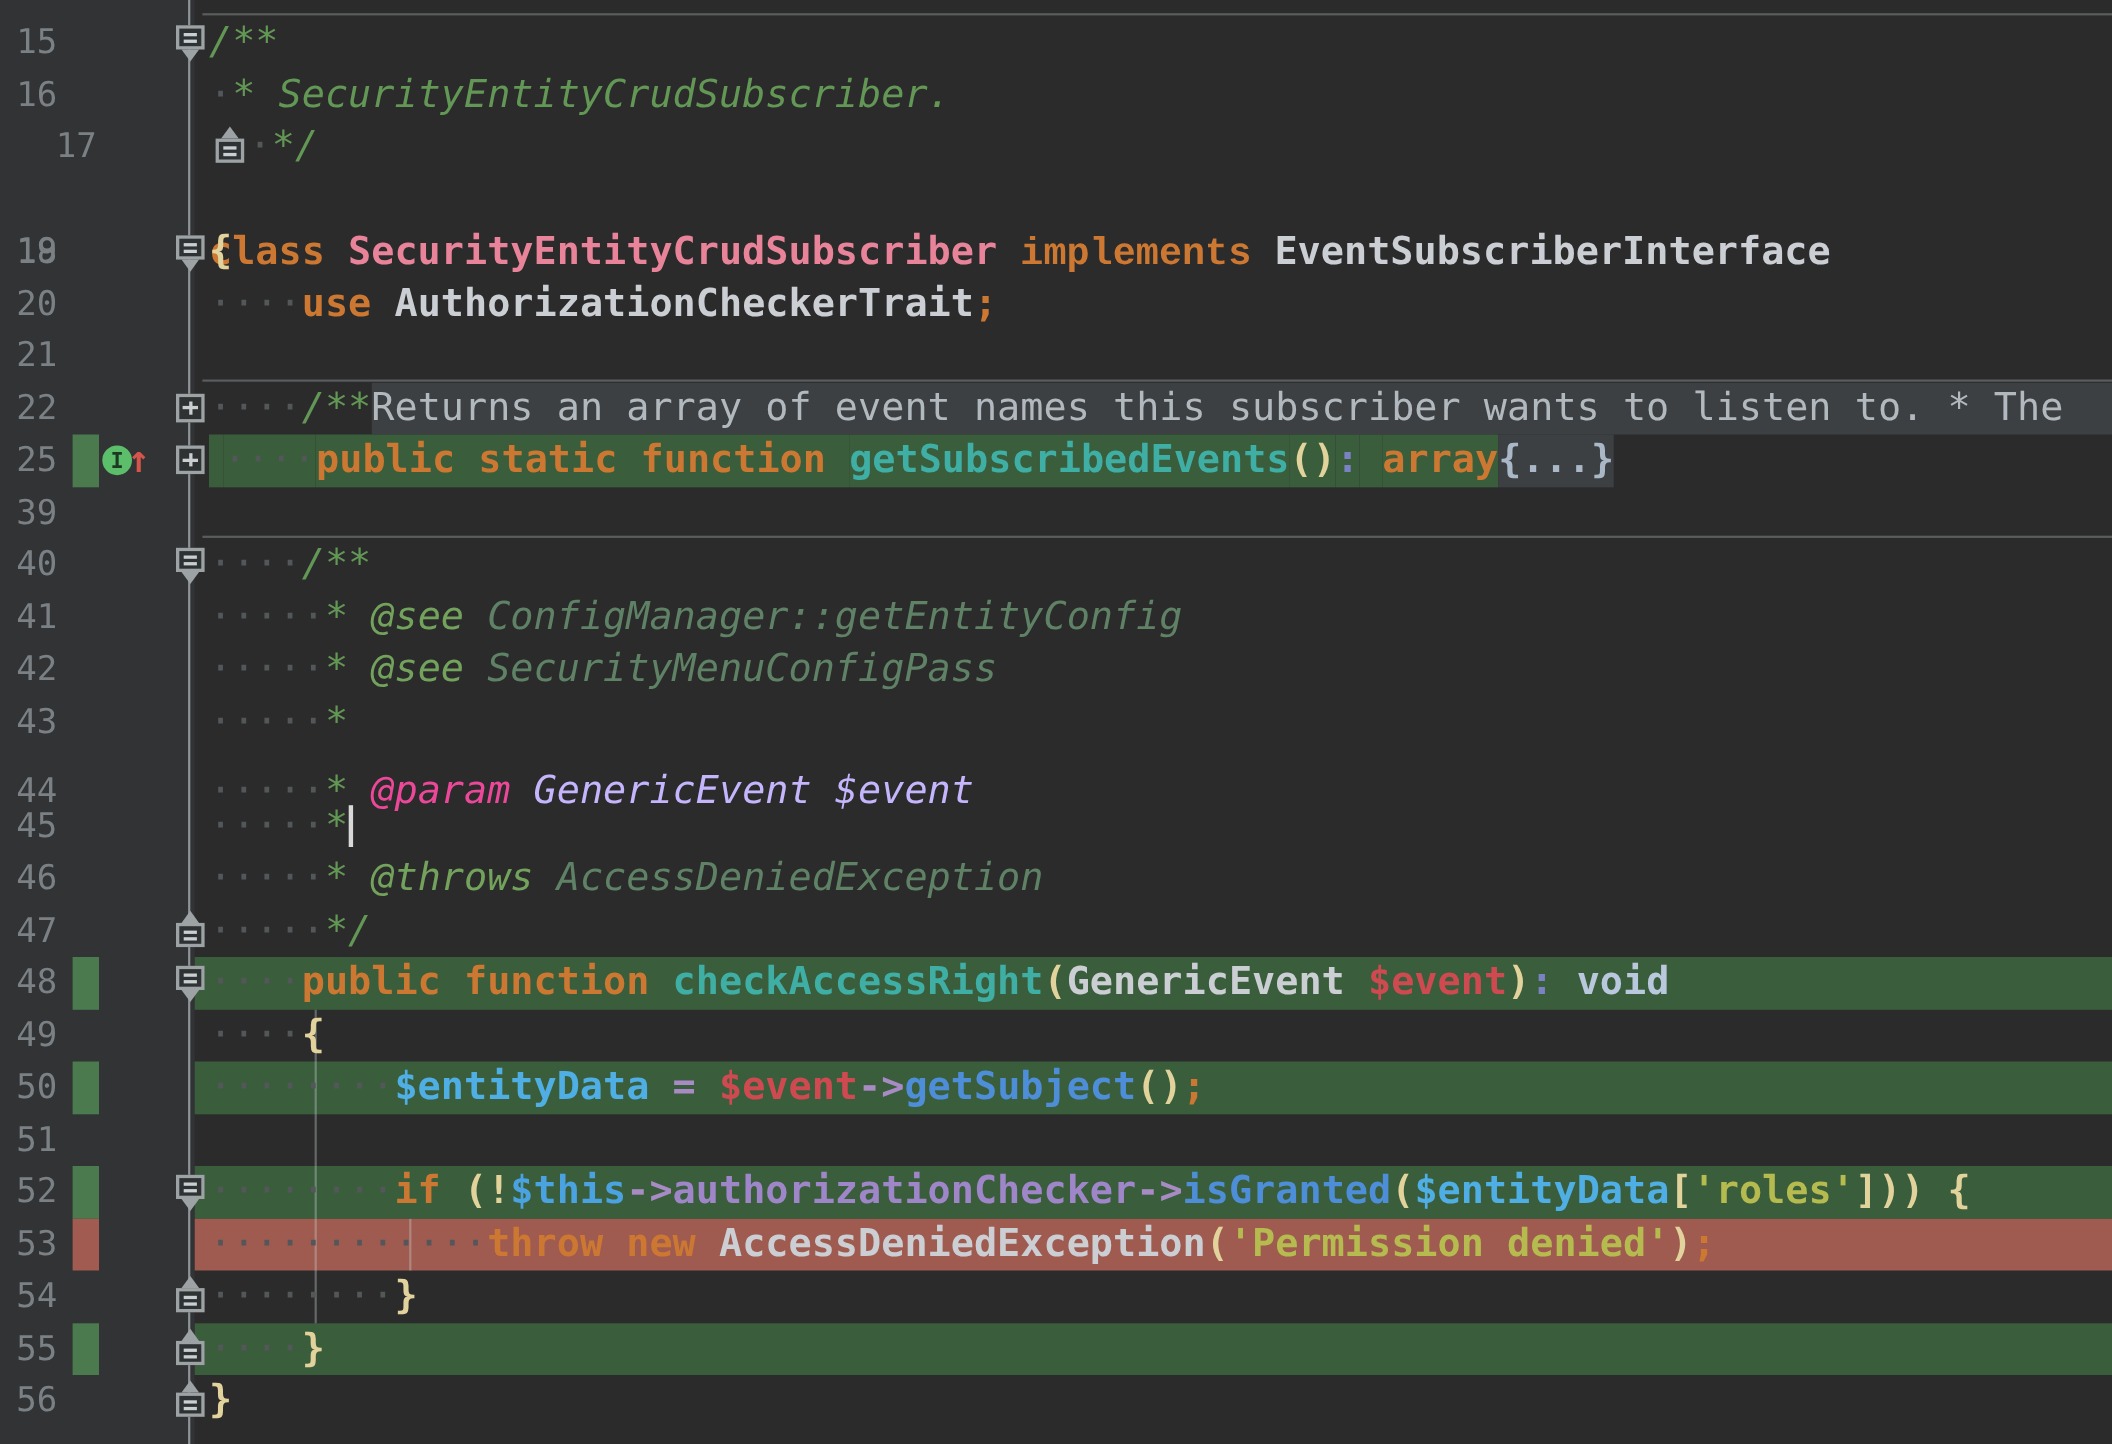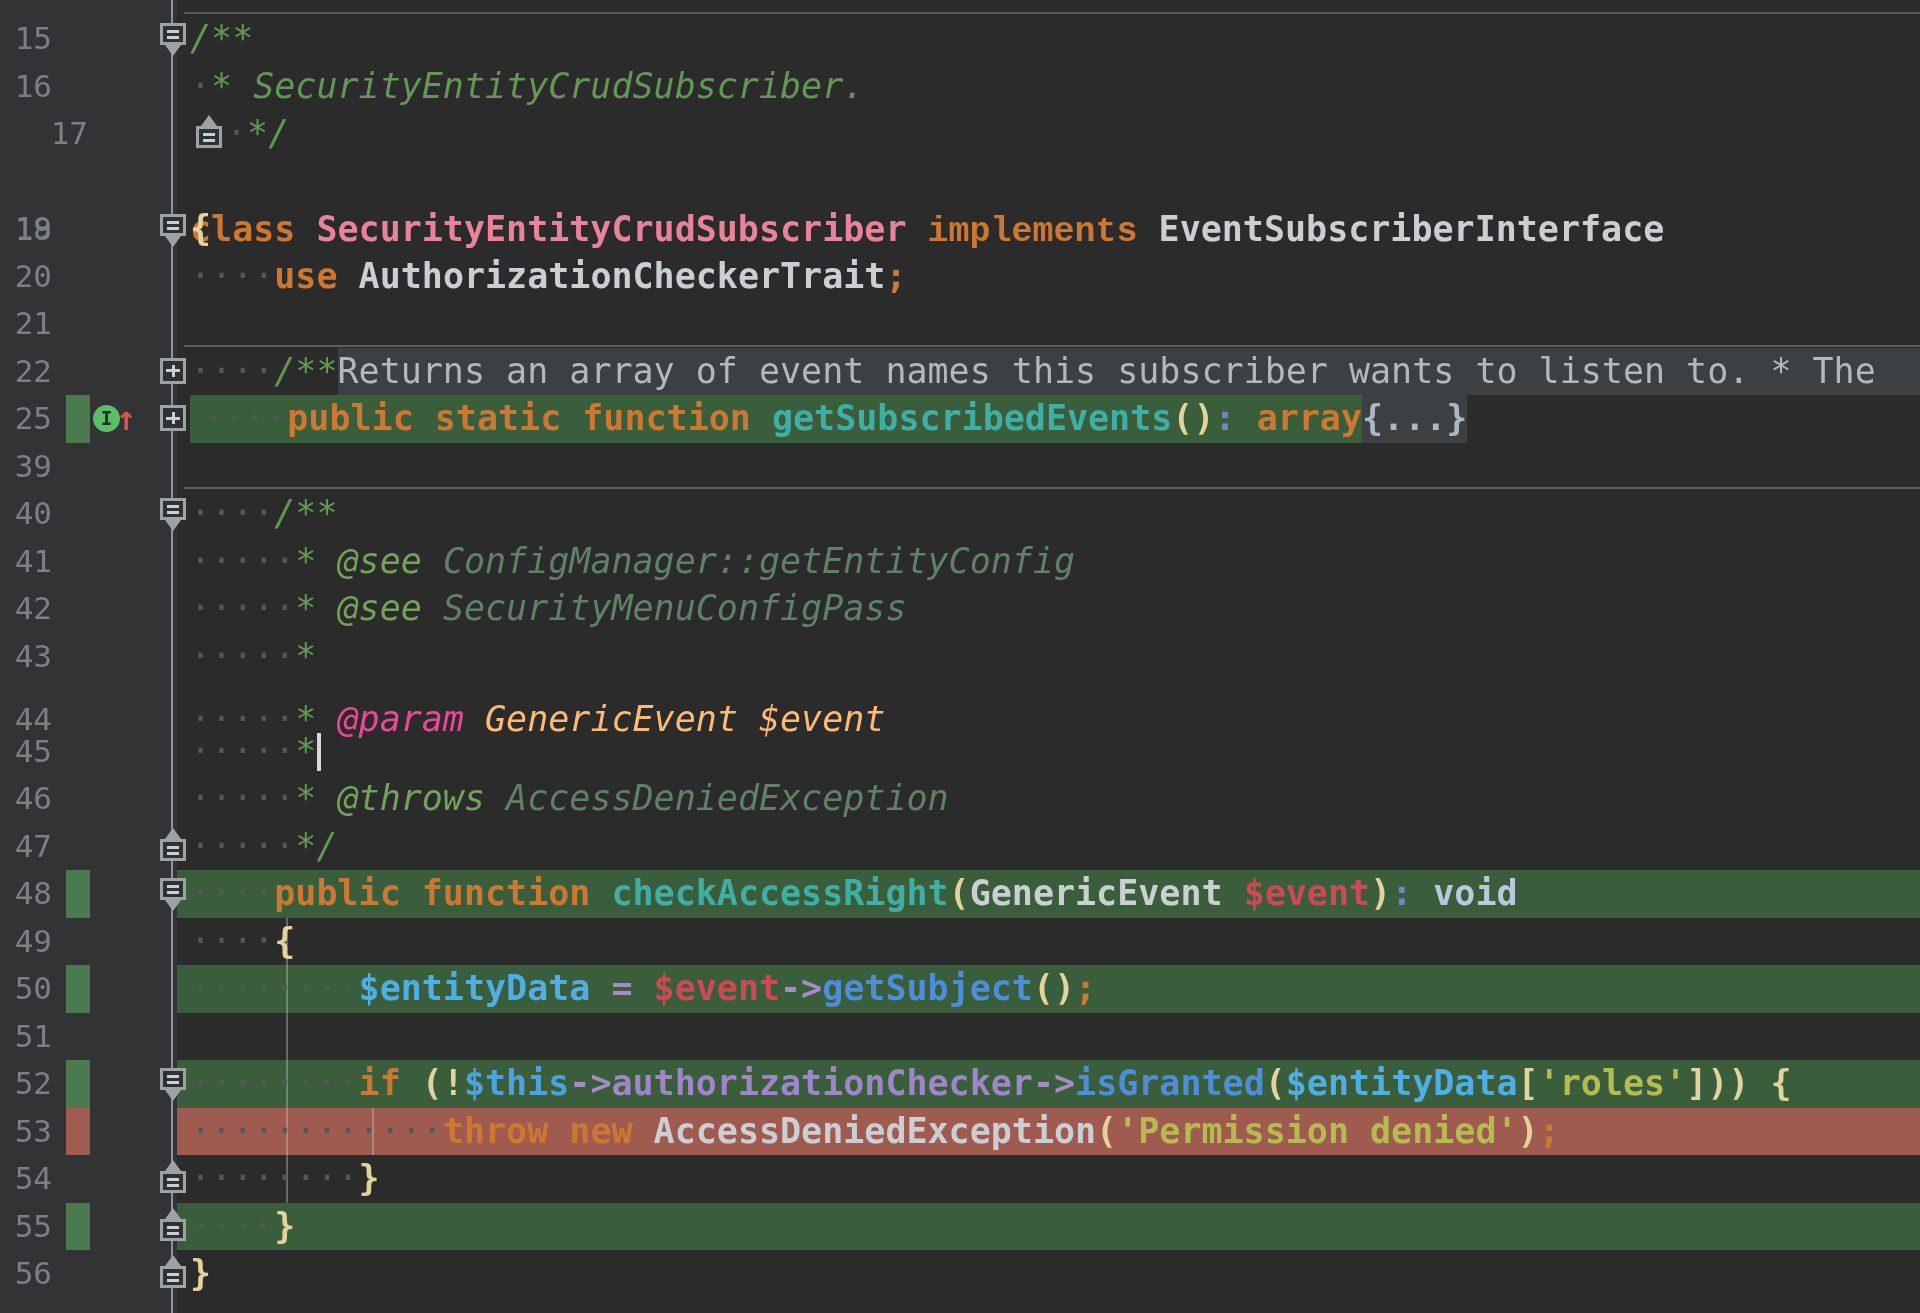--- a/index.html
+++ b/index.html
@@ -128,21 +128,21 @@
       <div class="row" style="top: 585px;">
         <div class="ln">42</div>
         <div class="code"><span class="tok w4" style="color: rgb(83, 87, 90);">·····</span><span class="tok i" style="color: rgb(98, 151, 85);">* </span><span class="tok i" style="color: rgb(114, 162, 92);">@see </span><span class="tok i" style="color: rgb(95, 130, 102);">SecurityMenuConfigPass</span></div>
       </div>
       <div class="row" style="top: 632.5px;">
         <div class="ln">43</div>
         <div class="code"><span class="tok w4" style="color: rgb(83, 87, 90);">·····</span><span class="tok i" style="color: rgb(98, 151, 85);">*</span></div>
       </div>
       <div class="row" style="top: 680px; margin-top: 16px;">
         <div class="ln">44</div>
-        <div class="code"><span class="tok w4" style="color: rgb(83, 87, 90);">·····</span><span class="tok i" style="color: rgb(98, 151, 85);">* </span><span class="tok i" style="color: #ec4899;">@param </span><span class="tok i" style="color: #fdba74;">GenericEvent $event</span></div>
+        <div class="code"><span class="tok w4" style="color: rgb(83, 87, 90);">·····</span><span class="tok i" style="color: rgb(98, 151, 85);">* </span><span class="tok i" style="color: #ec4899;">@param </span><span class="tok i" style="color: #c4b5fd;">GenericEvent $event</span></div>
       </div>
       <div class="row" style="top: 727.5px;">
         <div class="ln">45</div>
         <div class="code"><span class="tok w4" style="color: rgb(83, 87, 90);">·····</span><span class="tok i" style="color: rgb(98, 151, 85);">*</span><span class="caret"></span></div>
       </div>
       <div class="row" style="top: 775px;">
         <div class="ln">46</div>
         <div class="code"><span class="tok w4" style="color: rgb(83, 87, 90);">·····</span><span class="tok i" style="color: rgb(98, 151, 85);">* </span><span class="tok i" style="color: rgb(114, 162, 92);">@throws </span><span class="tok i" style="color: rgb(95, 130, 102);">AccessDeniedException</span></div>
       </div>
       <div class="row" style="top: 822.5px;">

